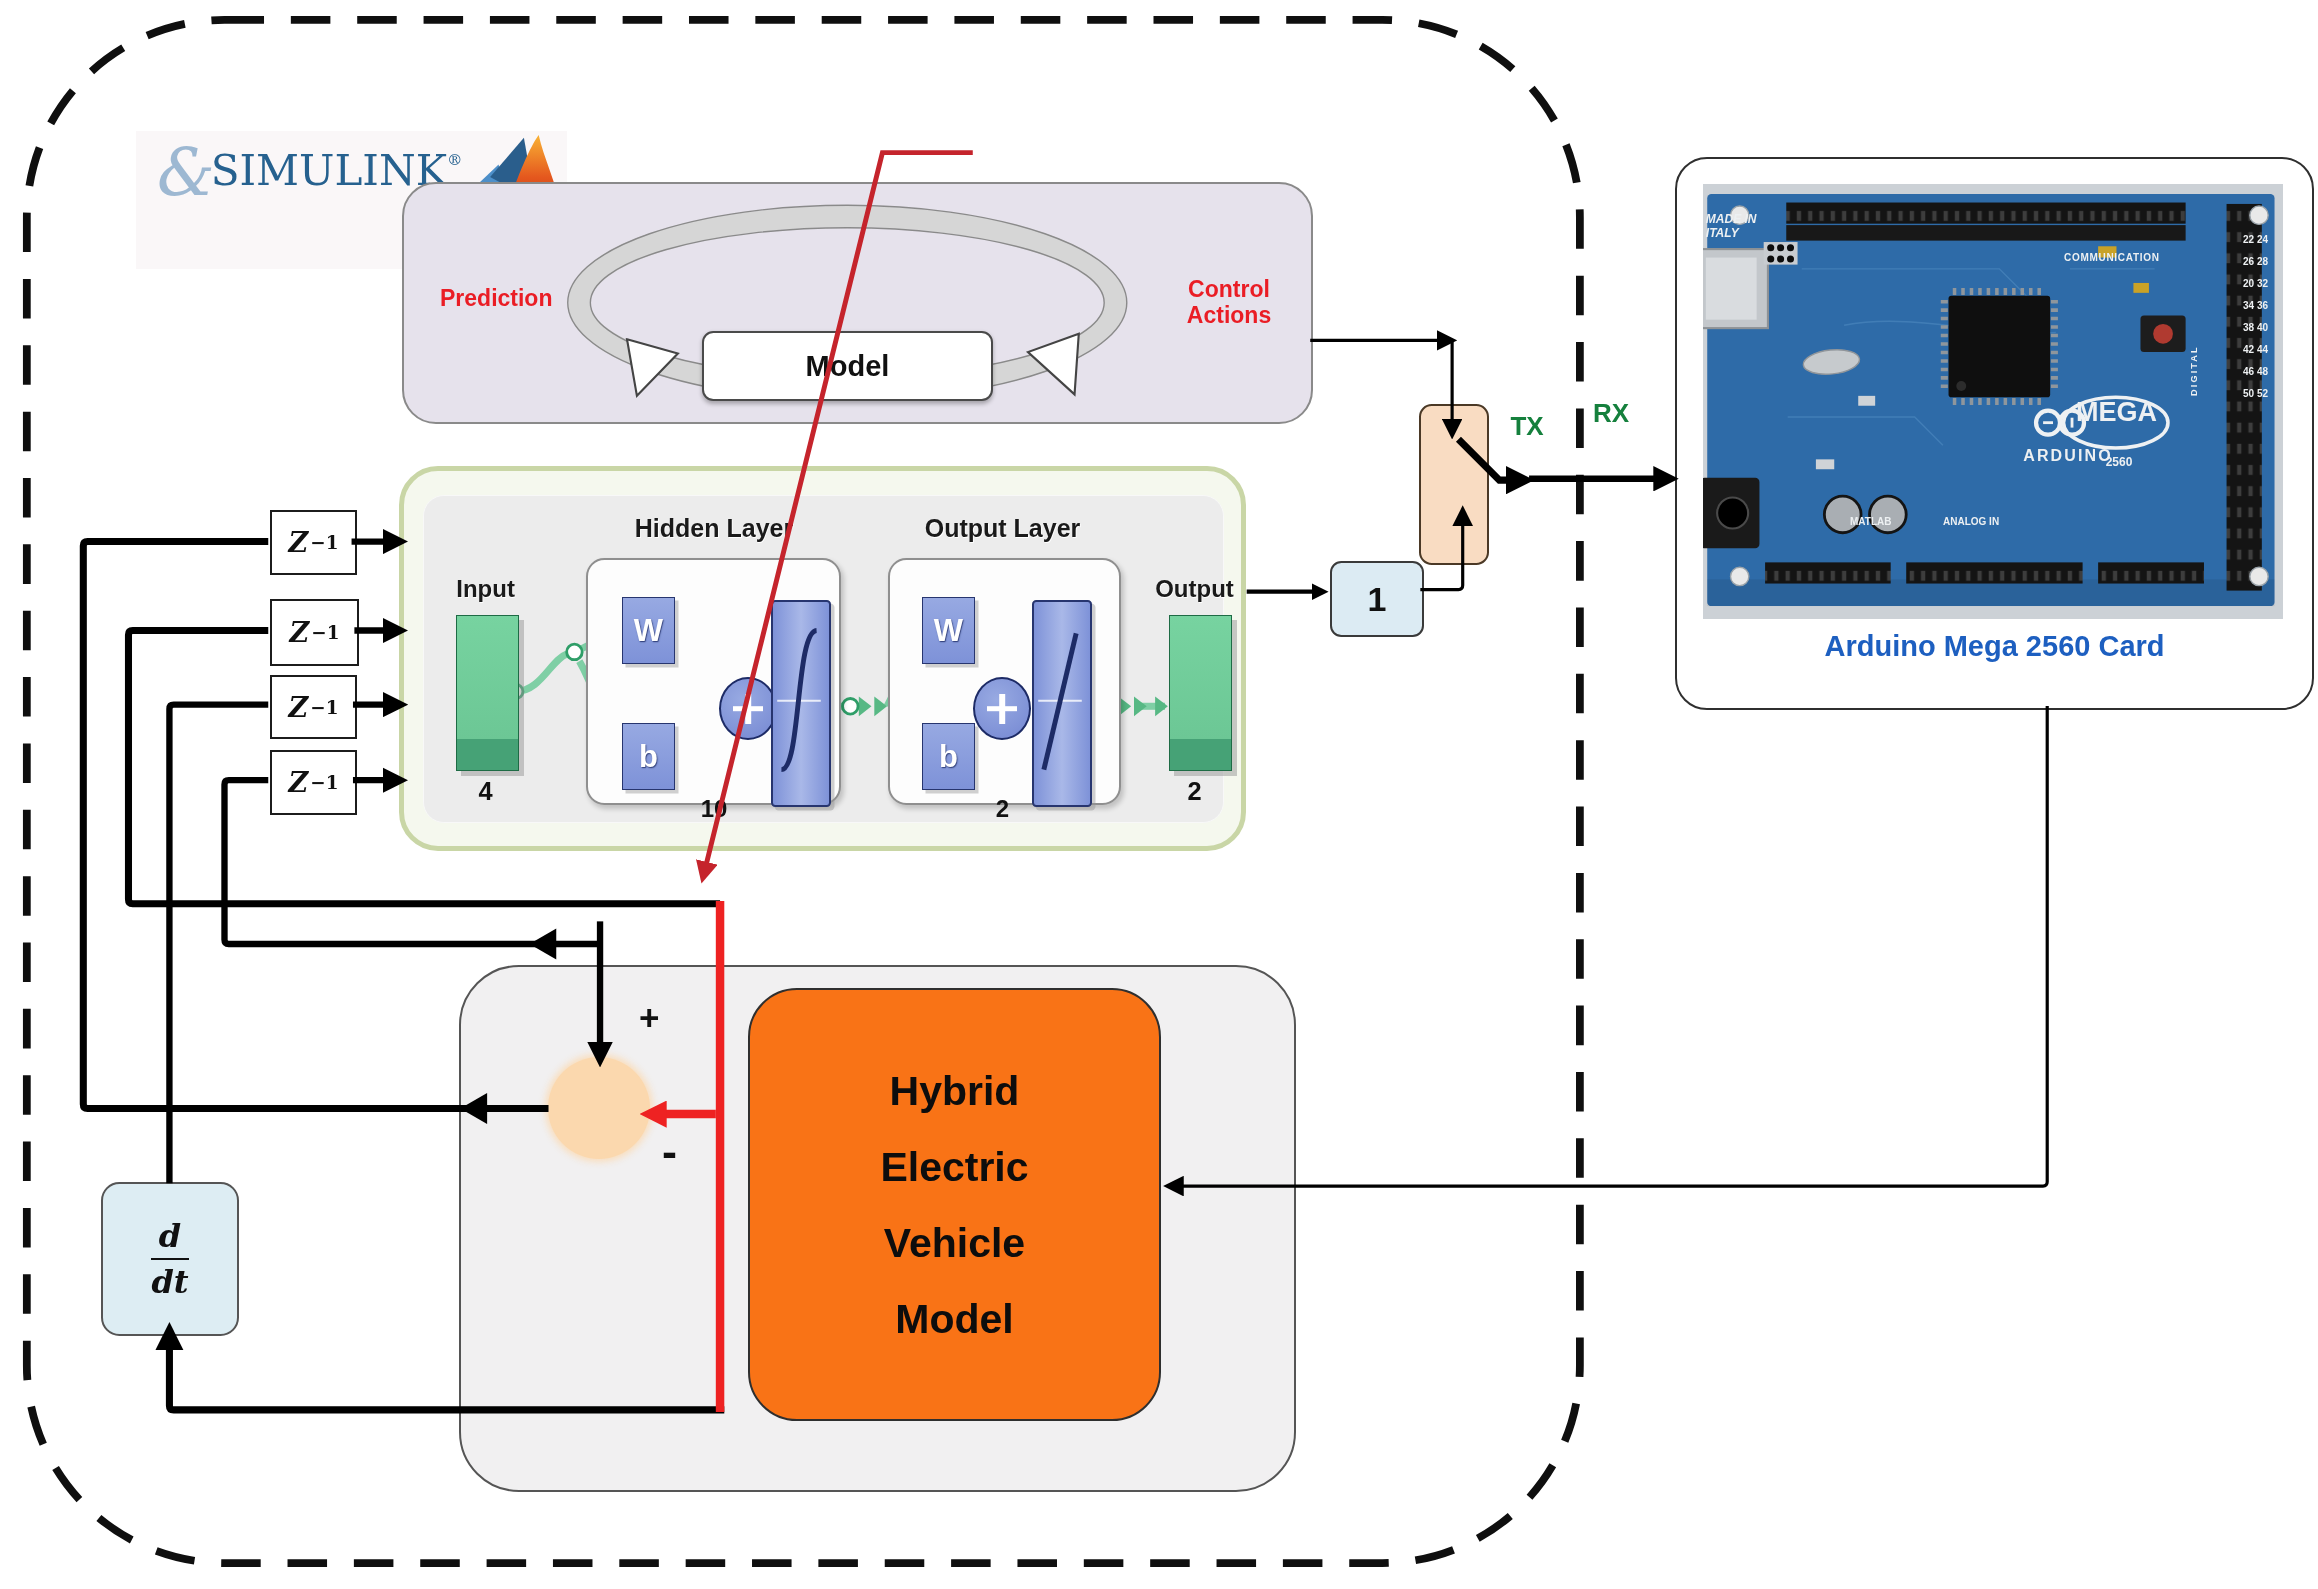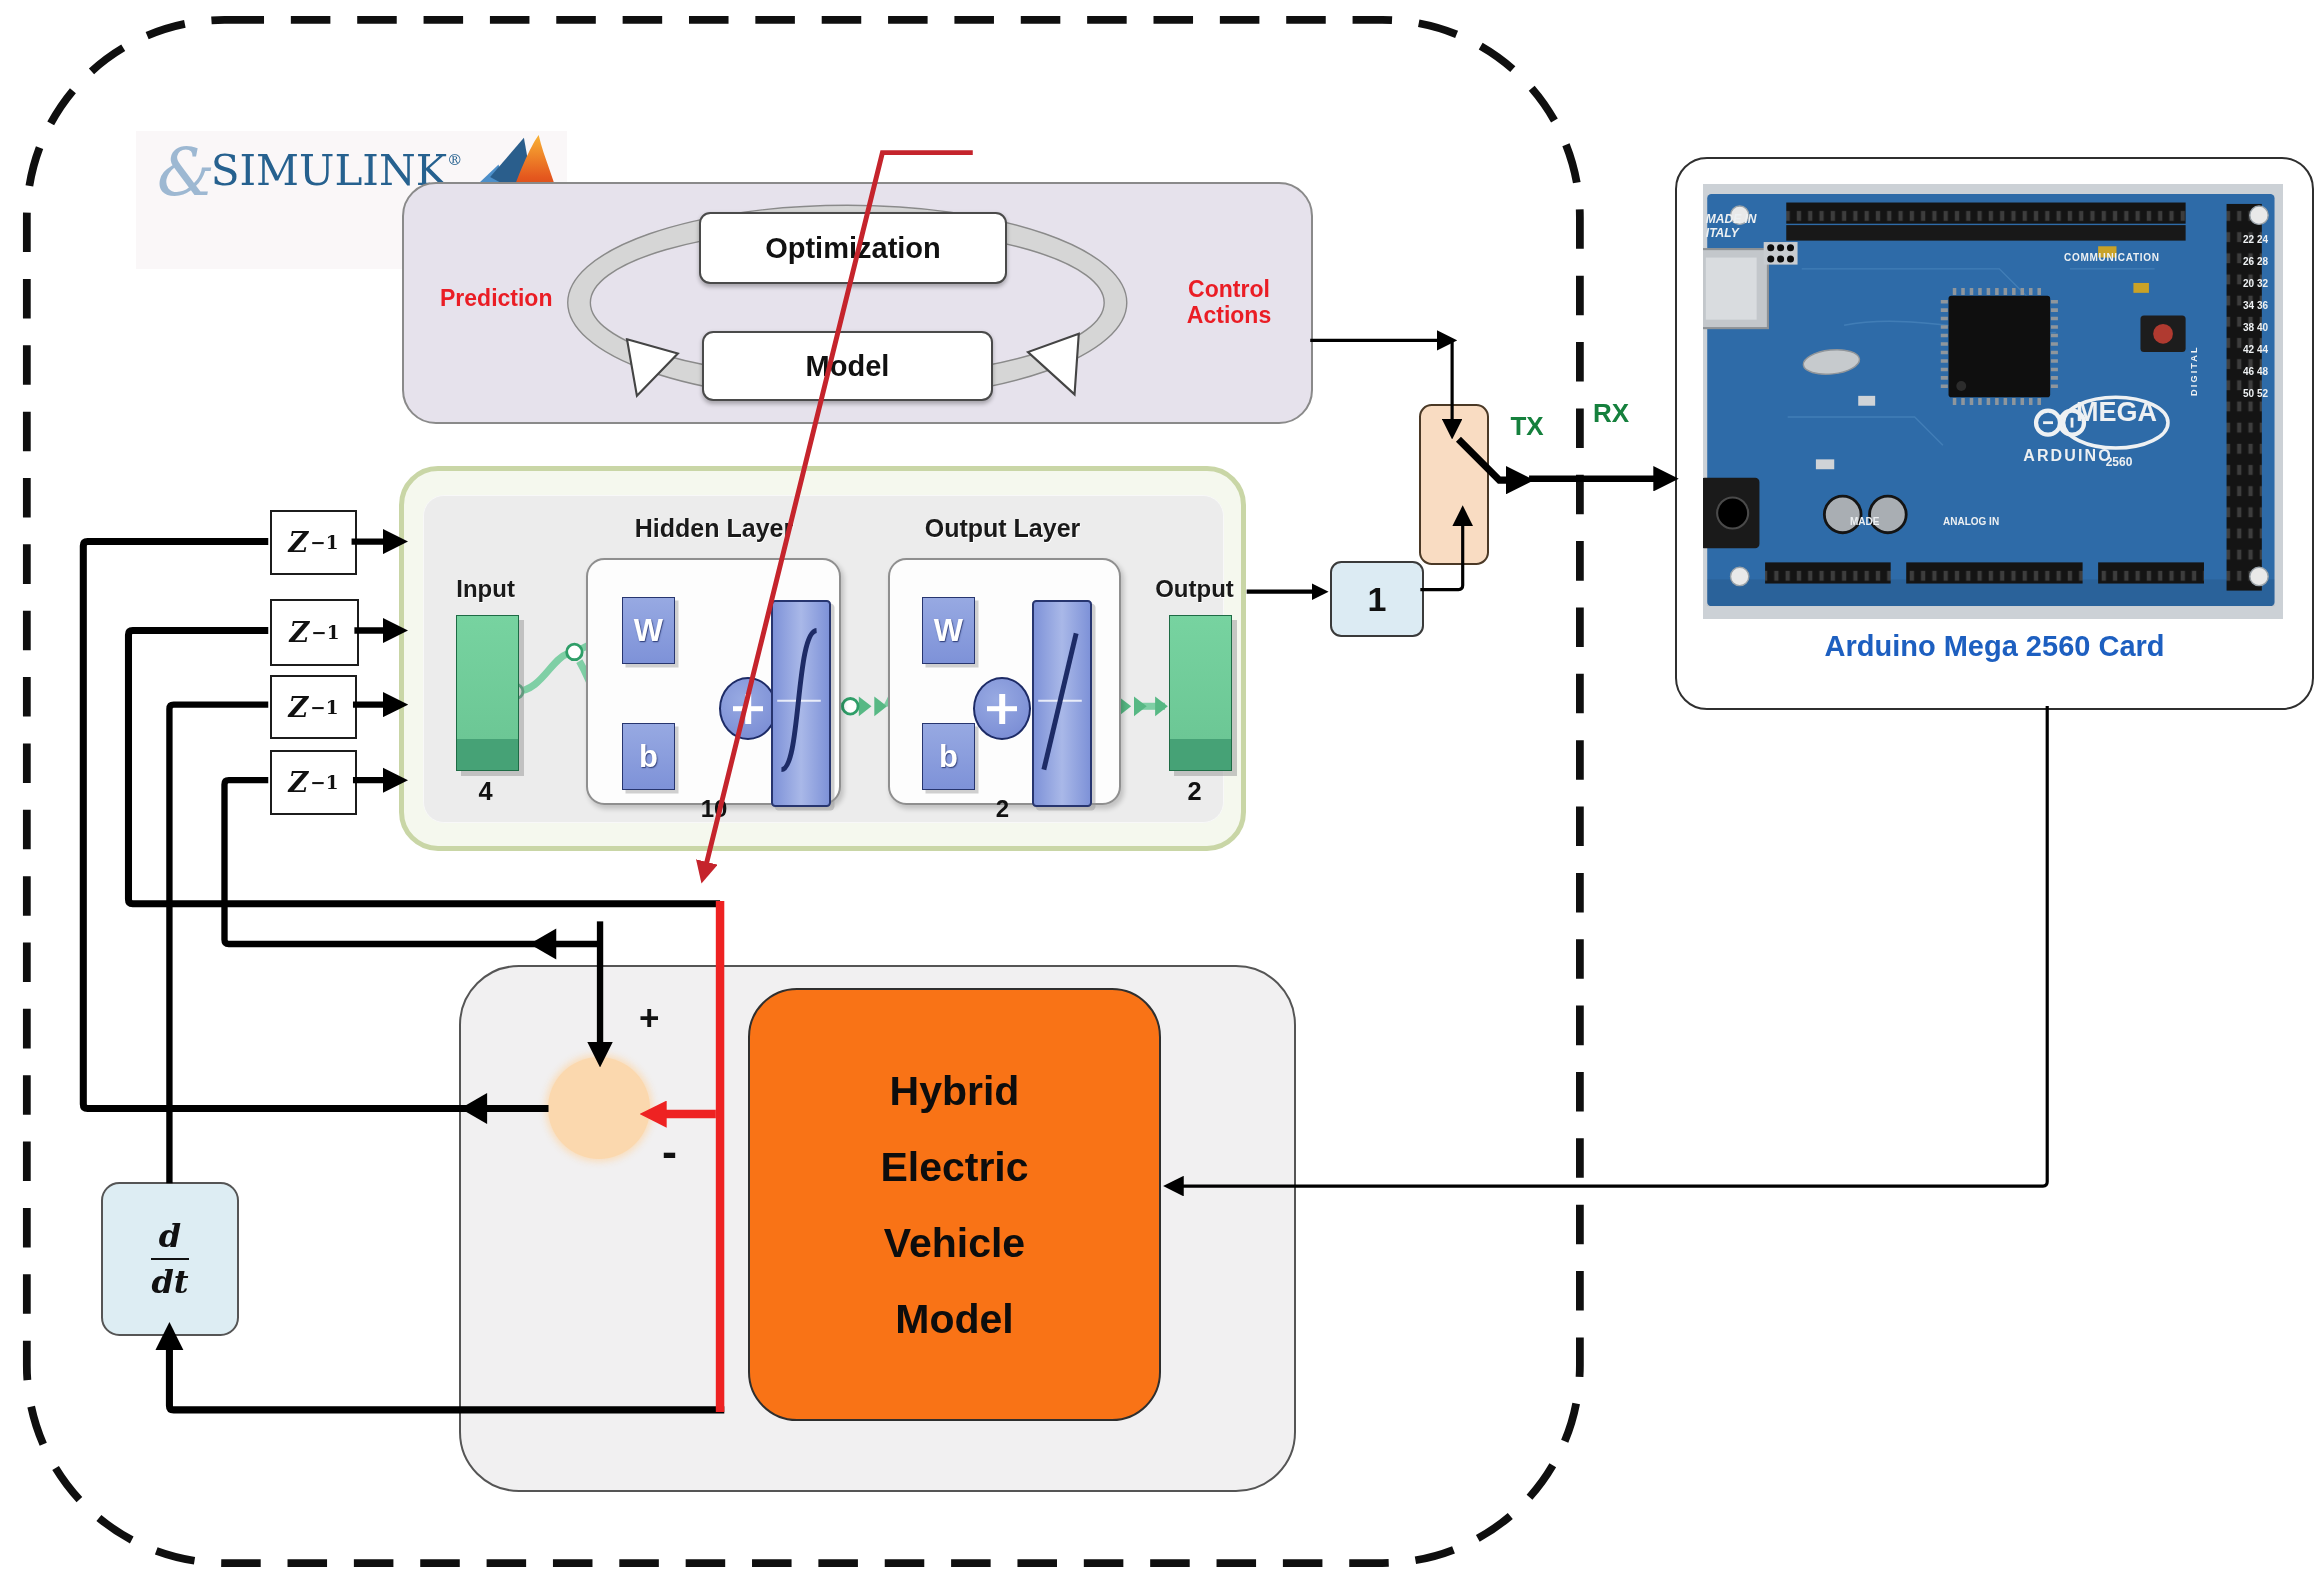--- a/index.html
+++ b/index.html
@@ -128,23 +128,20 @@
   </div>
 
   <div id="mpc-box" class="abs">
     <svg class="abs" style="left:0;top:0;z-index:1;" width="907" height="238" viewBox="0 0 1285 337">
       <ellipse cx="628" cy="168" rx="380" ry="122" fill="none" stroke="#d6d6d6" stroke-width="30"></ellipse>
       <ellipse cx="628" cy="168" rx="396" ry="138" fill="none" stroke="#8a8a8a" stroke-width="2"></ellipse>
       <ellipse cx="628" cy="168" rx="364" ry="106" fill="none" stroke="#8a8a8a" stroke-width="2"></ellipse>
       <polygon points="316,220 388,240 330,300" fill="#fff" stroke="#444" stroke-width="3"></polygon>
       <polygon points="956,212 884,238 950,298" fill="#fff" stroke="#444" stroke-width="3"></polygon>
     </svg>
-    <div id="opt-box" class="mpc-white">
-        <span>Optimization</span>
-      </div>
     <div id="model-box" class="mpc-white">
         <span>Model</span>
       </div>
     <div id="prediction-label" class="mpc-red">Prediction</div>
     <div id="control-actions-label" class="mpc-red">Control Actions</div>
   </div>
 
   <div id="nn-box" class="abs"></div>
   <div id="nn-panel" class="abs">
     <svg class="abs" style="left:0;top:0;z-index:0;" width="799" height="326" viewBox="0 0 1132 462">
@@ -322,21 +319,21 @@
       <line x1="482" y1="338" x2="496" y2="338" stroke="#eef1f3" stroke-width="4"></line>
       <line x1="523" y1="331" x2="523" y2="345" stroke="#eef1f3" stroke-width="4"></line>
       <circle cx="52" cy="44" r="13" fill="#e9e9e9" stroke="#9aa3aa" stroke-width="2"></circle>
       <circle cx="788" cy="44" r="13" fill="#e9e9e9" stroke="#9aa3aa" stroke-width="2"></circle>
       <circle cx="788" cy="556" r="13" fill="#e9e9e9" stroke="#9aa3aa" stroke-width="2"></circle>
       <circle cx="52" cy="556" r="13" fill="#e9e9e9" stroke="#9aa3aa" stroke-width="2"></circle>
     </svg>
     <div id="pins-col" class="pcb-text">22 24 26 28 20 32 34 36 38 40 42 44 46 48 50 52</div>
     <div id="digital-label" class="pcb-text">DIGITAL</div>
     <div id="communication-label" class="pcb-text">COMMUNICATION</div>
-    <div id="power-label" class="pcb-text">MADE</div>
+    <div id="power-label" class="pcb-text">MATLAB</div>
     <div id="analog-label" class="pcb-text">ANALOG IN</div>
     <div id="made-italy" class="pcb-text">MADE IN ITALY</div>
     <div id="brand-arduino" class="pcb-text">ARDUINO</div>
     <div id="mega-label" class="pcb-text">MEGA</div>
     <div id="mega-2560" class="pcb-text">2560</div>
   </div>
 
   <svg id="wires" class="abs" width="2319" height="1590" viewBox="0 0 3285 2252">
     <defs>
       <marker id="mB" viewBox="0 0 3 3" markerWidth="4" markerHeight="4" refX="0.5" refY="1.5" orient="auto" markerUnits="strokeWidth">

